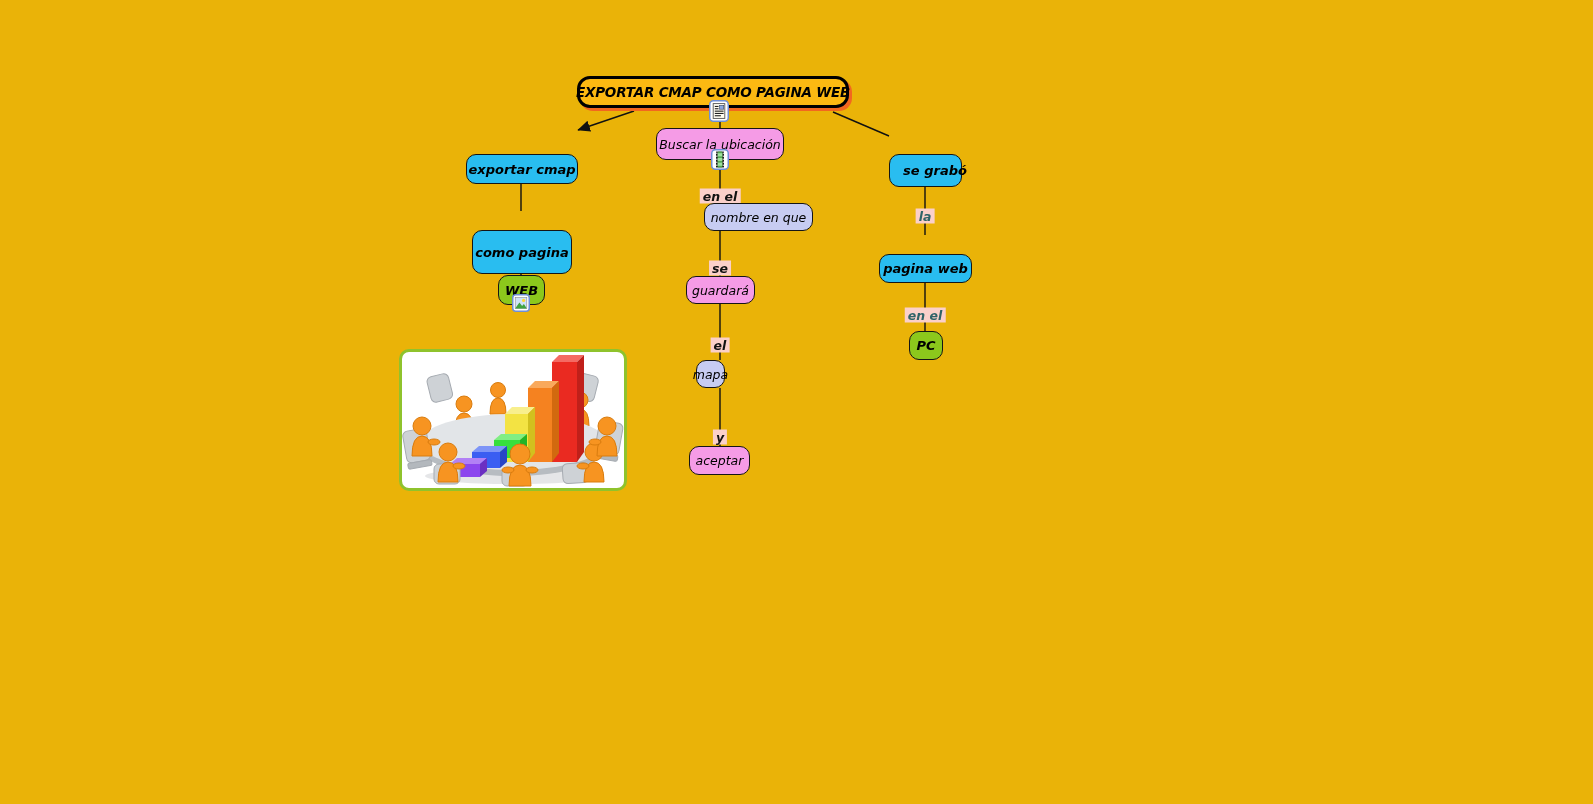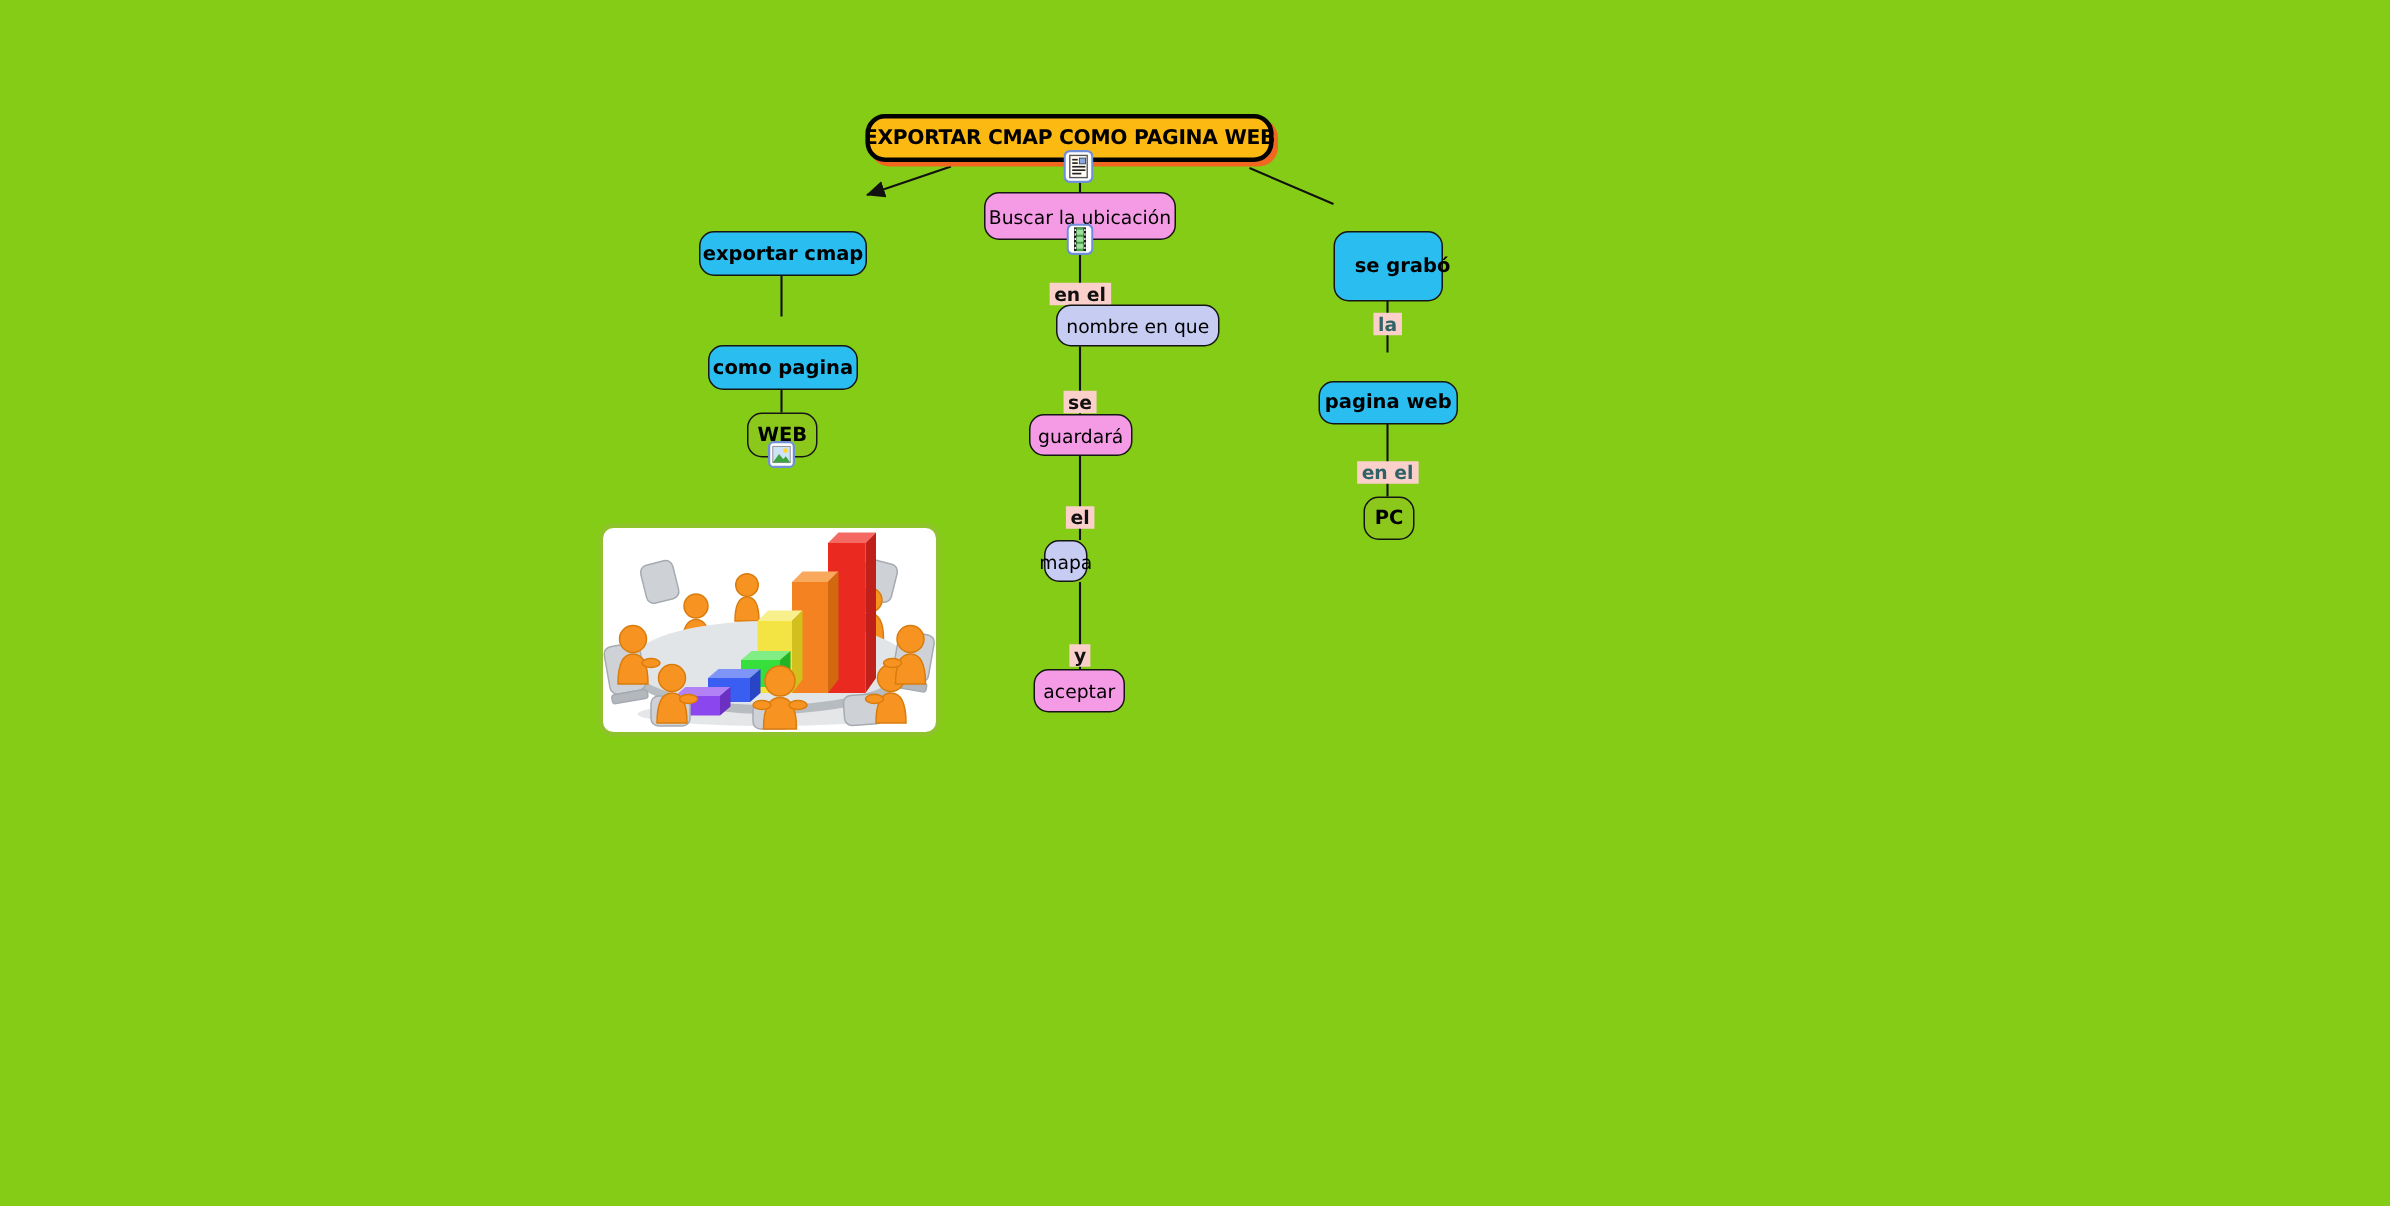--- a/index.html
+++ b/index.html
@@ -4,22 +4,23 @@
 <title>Cmap</title>
 <style>
   html,body { margin:0; padding:0; }
   body {
     font-family: "DejaVu Sans", "Liberation Sans", sans-serif;
     background:#fbd0ca;
   }
   #canvas {
     position:relative;
     width:1593px; height:804px;
-    background:#84cc16;
+    background:#eab308;
     overflow:hidden;
+    font-style:italic;
   }
   #connectors {
     position:absolute; left:0; top:0; width:1593px; height:804px;
     z-index:1;
   }
   .node {
     position:absolute;
     box-sizing:border-box;
     display:flex; align-items:center; justify-content:center;
     border:1.5px solid #151515;
@@ -105,21 +106,21 @@
       <rect x="10.6" y="5.4" width="4.1" height="3.8" fill="#8aa7e0" stroke="#334466" stroke-width="0.6"></rect>
       <rect x="5.8" y="5.9" width="3.7" height="1.1" fill="#222"></rect>
       <rect x="5.8" y="8.2" width="3.7" height="1.1" fill="#222"></rect>
       <rect x="5.8" y="10.6" width="8.8" height="1.1" fill="#222"></rect>
       <rect x="5.8" y="12.9" width="8.8" height="1.1" fill="#222"></rect>
       <rect x="5.8" y="15.2" width="6.1" height="1.1" fill="#222"></rect>
     </svg>
   </div>
 
   <div class="node cyan" style="left:466px; top:135px; width:112px; height:30px;">exportar cmap</div>
-  <div class="node cyan" style="left:472px; top:211px; width:100px; height:30px;">como pagina</div>
+  <div class="node cyan" style="left:472px; top:211px; width:100px; height:44px;">como pagina</div>
   <div class="node green" style="left:498px; top:275px; width:47px; height:30px;">WEB</div>
 
   <div class="res-icon" style="left:512px; top:294px;">
     <svg width="18" height="18" viewBox="0 0 18 18">
       <rect x="0.75" y="0.75" width="16.5" height="16.5" rx="3" fill="#fff" stroke="#6f8fd8" stroke-width="1.5"></rect>
       <rect x="3.2" y="3.6" width="11.6" height="10.8" fill="#cfe3f7" stroke="#888" stroke-width="0.6"></rect>
       <circle cx="11.6" cy="6.4" r="1.6" fill="#ffd633"></circle>
       <path d="M3.2 14.4 L7.4 8.6 L10.1 12 L11.9 10.1 L14.8 14.4 Z" fill="#3fa33f"></path>
     </svg>
   </div>
@@ -149,21 +150,21 @@
 
   <div class="link-label" style="left:720px; top:180px;">en el</div>
   <div class="node lavender" style="left:704px; top:203px; width:109px; height:28px;">nombre en que</div>
   <div class="link-label" style="left:720px; top:252px;">se</div>
   <div class="node pink" style="left:686px; top:276px; width:69px; height:28px;">guardará</div>
   <div class="link-label" style="left:720px; top:329px;">el</div>
   <div class="node lavender" style="left:696px; top:360px; width:29px; height:28px;">mapa</div>
   <div class="link-label" style="left:720px; top:421px;">y</div>
   <div class="node pink" style="left:689px; top:446px; width:61px; height:29px;">aceptar</div>
 
-  <div class="node cyan" style="left:889px; top:135px; width:73px; height:47px;padding-left:19px;">se grabó</div>
+  <div class="node cyan" style="left:889px; top:135px; width:73px; height:33px;padding-left:19px;">se grabó</div>
   <div class="link-label teal" style="left:925px; top:200px;">la</div>
   <div class="node cyan" style="left:879px; top:235px; width:93px; height:29px;">pagina web</div>
   <div class="link-label teal" style="left:925px; top:299px;">en el</div>
   <div class="node green" style="left:909px; top:331px; width:34px; height:29px;">PC</div>
 
   <div id="clipart">
     <svg width="222" height="136" viewBox="0 0 222 136" role="img" aria-label="3D orange figures seated around a gray conference table with a rising 3D bar chart">
 
       <ellipse cx="111" cy="124" rx="88" ry="8" fill="#dadcde" opacity="0.7"></ellipse>
 

